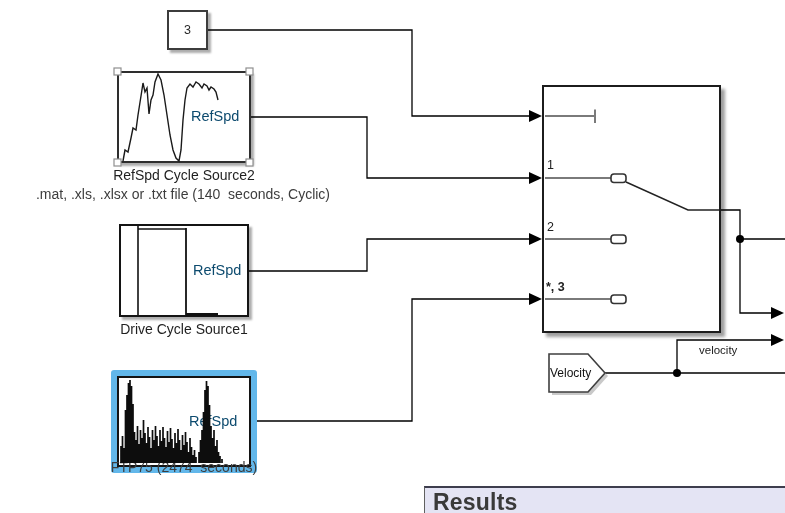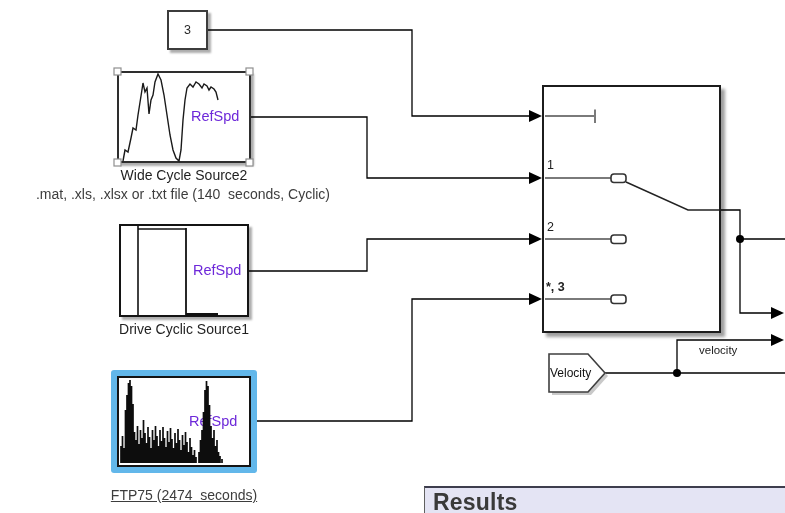--- a/index.html
+++ b/index.html
@@ -15,21 +15,21 @@
   }
   .blk-label{
     position:absolute;color:#1f1f1f;font-size:14px;line-height:16px;
     text-align:center;z-index:3;white-space:pre;
   }
   .blk-sub{
     position:absolute;color:#3d3d3d;font-size:14px;line-height:16px;
     text-align:center;z-index:3;white-space:pre;
   }
   .refspd{
-    position:absolute;color:#6d28d9;font-size:14.5px;z-index:3;
+    position:absolute;color:#0c4a6e;font-size:14.5px;z-index:3;
   }
   .portlabel{
     position:absolute;color:#222;font-size:12.5px;z-index:4;white-space:pre;
   }
   #constant-block{
     left:167px;top:10px;width:41px;height:40px;
     border:2px solid #3c3c3c;
     display:flex;align-items:center;justify-content:center;
     font-size:12.5px;color:#2a2a2a;
   }
@@ -64,31 +64,31 @@
 </style>
 </head>
 <body>
 
 <div id="canvas">
 
   <div id="constant-block" class="block">3</div>
 
   <div id="source2-block" class="block"></div>
   <div class="refspd" style="left:191px;top:108px;">RefSpd</div>
-  <div class="blk-label" style="left:84px;top:167px;width:200px;">Wide Cycle Source2</div>
+  <div class="blk-label" style="left:84px;top:167px;width:200px;">RefSpd Cycle Source2</div>
   <div class="blk-sub" style="left:0px;top:186px;width:366px;">.mat, .xls, .xlsx or .txt file (140  seconds, Cyclic)</div>
 
   <div id="source1-block" class="block"></div>
   <div class="refspd" style="left:193px;top:262px;">RefSpd</div>
-  <div class="blk-label" style="left:84px;top:321px;width:200px;">Drive Cyclic Source1</div>
+  <div class="blk-label" style="left:84px;top:321px;width:200px;">Drive Cycle Source1</div>
 
   <div id="source0-highlight"></div>
   <div id="source0-block" class="block"></div>
   <div class="refspd" style="left:189px;top:413px;">RefSpd</div>
-  <div class="blk-sub" style="left:84px;top:487px;width:200px;text-decoration:underline;">FTP75 (2474  seconds)</div>
+  <div class="blk-sub" style="left:84px;top:459px;width:200px;">FTP75 (2474  seconds)</div>
 
   <div id="switch-block" class="block"></div>
   <div class="portlabel" style="left:547px;top:158px;">1</div>
   <div class="portlabel" style="left:547px;top:220px;">2</div>
   <div class="portlabel" style="left:546px;top:280px;font-weight:bold;">*, 3</div>
 
   <div id="velocity-tag-label">Velocity</div>
 
   <div id="velocity-signal-label">velocity</div>
 

